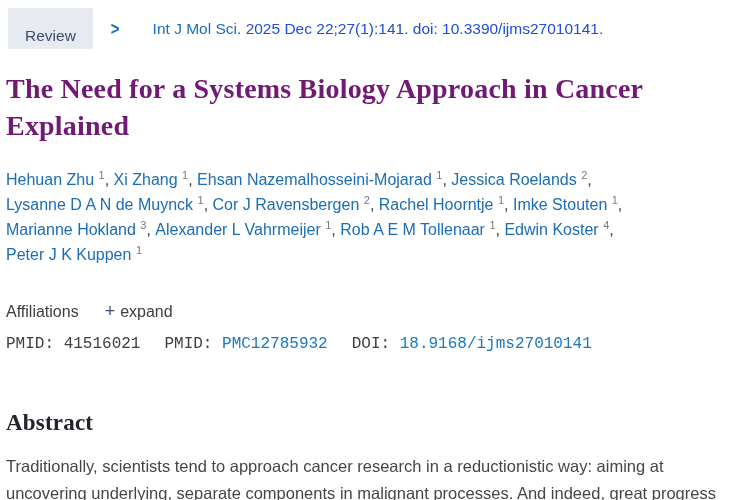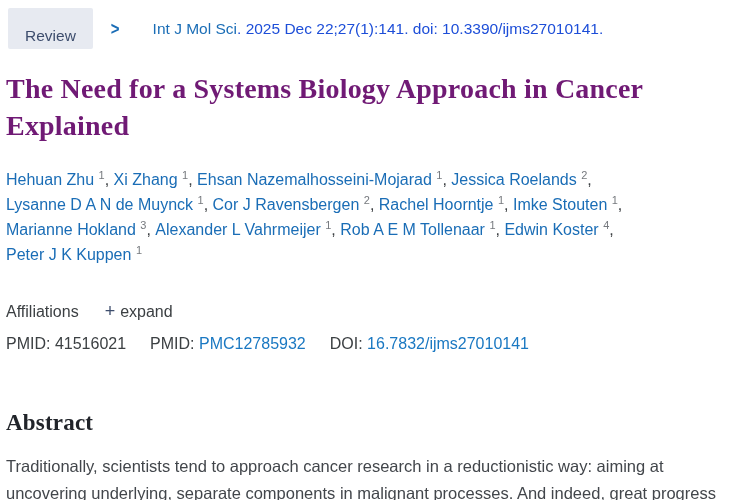--- a/index.html
+++ b/index.html
@@ -87,20 +87,21 @@
     padding: 0;
   }
   .plus-icon { font-size: 18px; color: #3d4d6d; font-weight: 400; }
 
   
   .ids-row {
     margin-top: 13px;
     font-size: 16px;
     display: flex;
     align-items: center;
+    font-family: Liberation Mono, monospace;
   }
   .id-pair { margin-right: 24px; }
   .id-label { color: #3c4043; }
   .id-link { color: #1a78c2; text-decoration: none; cursor: pointer; }
 
   
   h2.abstract-heading {
     font-family: "Liberation Serif", serif;
     font-weight: 700;
     font-size: 23px;
@@ -143,21 +144,21 @@
     <span class="id-pair">
       <span class="id-label">PMID:</span>
       <span>41516021</span>
     </span>
     <span class="id-pair">
       <span class="id-label">PMID:</span>
       <a class="id-link">PMC12785932</a>
     </span>
     <span class="id-pair">
       <span class="id-label">DOI:</span>
-      <a class="id-link">16.7832/ijms27010141</a>
+      <a class="id-link">18.9168/ijms27010141</a>
     </span>
   </div>
 
   <h2 class="abstract-heading">Abstract</h2>
 
   <p class="abstract-text">Traditionally, scientists tend to approach cancer research in a reductionistic way: aiming at uncovering underlying, separate components in malignant processes. And indeed, great progress has been made by reducing the development of a tumor to single, specific genes and mutations. For instance, familial adenomatous polyposis (FAP) could be reduced to a germline mutation in the Adenomatous Polyposis Coli (APC) gene. The escape of tumor cells from immune surveillance could be reduced to</p>
 
 </div>
 
 </body></html>

